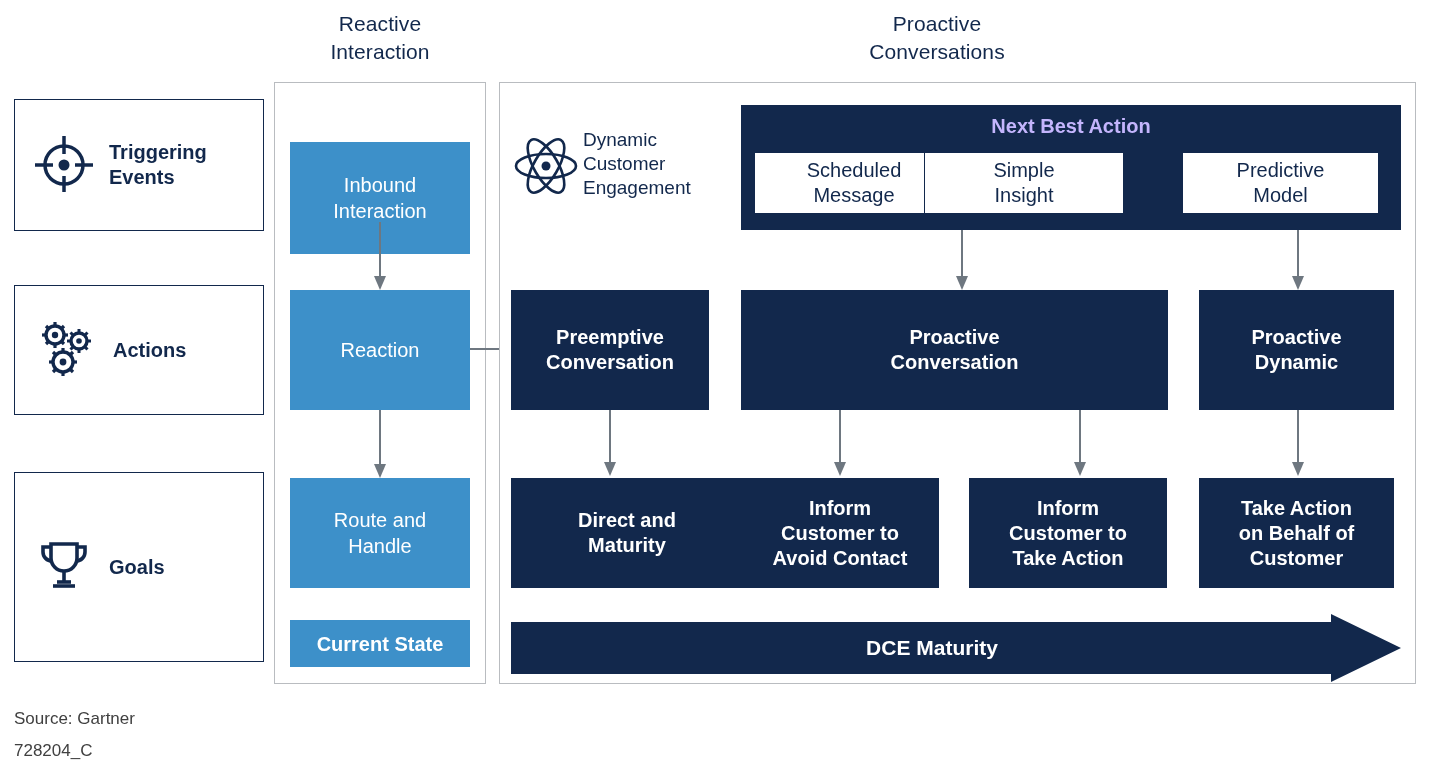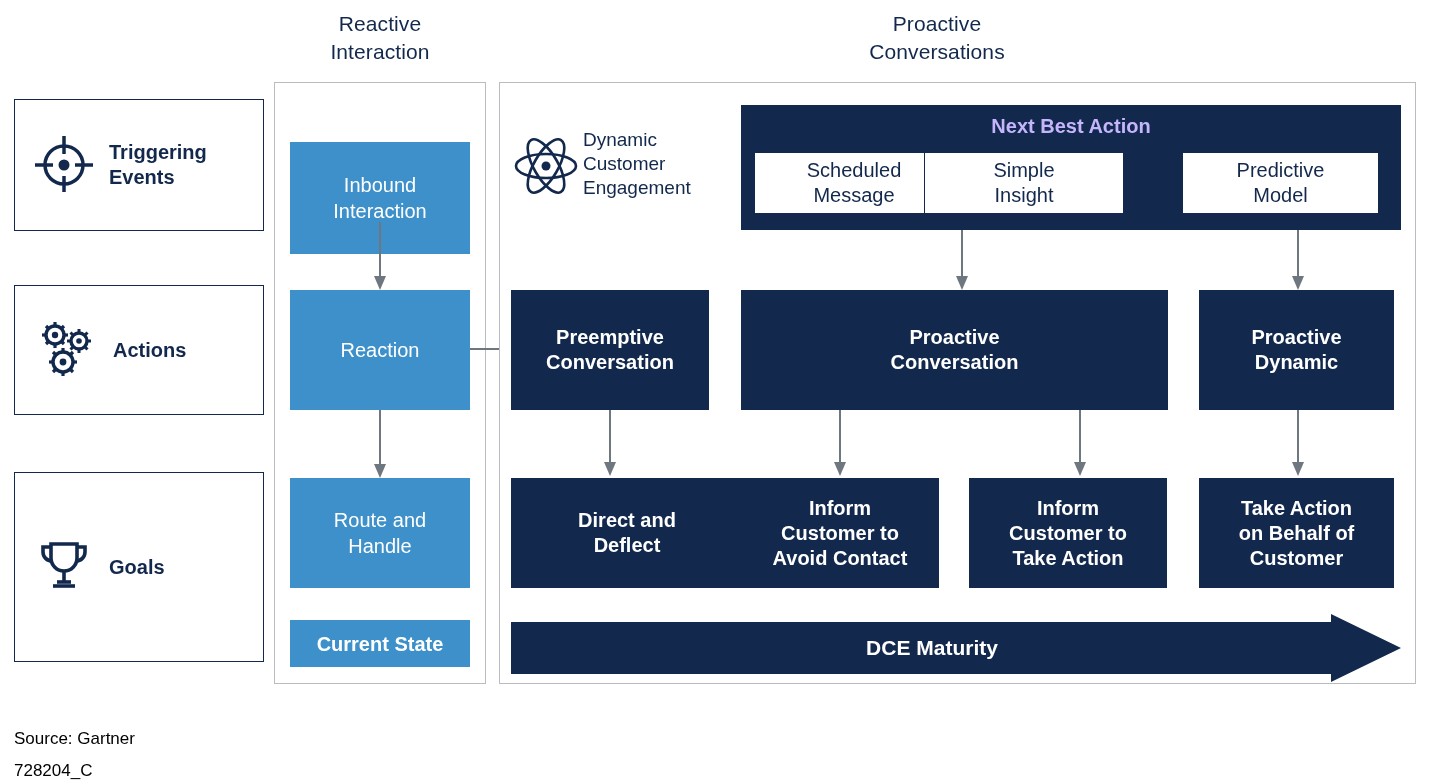--- a/index.html
+++ b/index.html
@@ -119,23 +119,22 @@
   
   .dce-engage {
     font-size: 19px;
     line-height: 24px;
     color: #12284c;
   }
 
   
   .source {
     font-size: 17px;
-    color: #000000;
+    color: #404040;
     line-height: 25px;
-    margin-top: 20px;
   }
   .arrow-svg { position:absolute; overflow: visible; }
 </style>
 </head>
 <body>
 
 <div class="stage">
 
   <div class="abs col-header" style="left:280px; top:10px; width:200px;">
     <div>Reactive</div>
@@ -345,21 +344,21 @@
     <polygon points="10,66 4,52 16,52" fill="#6e7780"></polygon>
   </svg>
   <svg class="arrow-svg" style="left:1288px; top:410px; width:24px; height:68px;">
     <line x1="10" y1="0" x2="10" y2="54" stroke="#6e7780" stroke-width="2"></line>
     <polygon points="10,66 4,52 16,52" fill="#6e7780"></polygon>
   </svg>
 
   <div class="abs box box-dark" style="left:511px; top:478px; width:232px; height:110px;">
     <div>
       <span>Direct and</span><br>
-      <span>Deflect</span>
+      <span>Maturity</span>
     </div>
   </div>
   <div class="abs box box-dark" style="left:741px; top:478px; width:198px; height:110px;">
     <div>
       <span>Inform</span><br>
       <span>Customer to</span><br>
       <span>Avoid Contact</span>
     </div>
   </div>
   <div class="abs box box-dark" style="left:969px; top:478px; width:198px; height:110px;">

